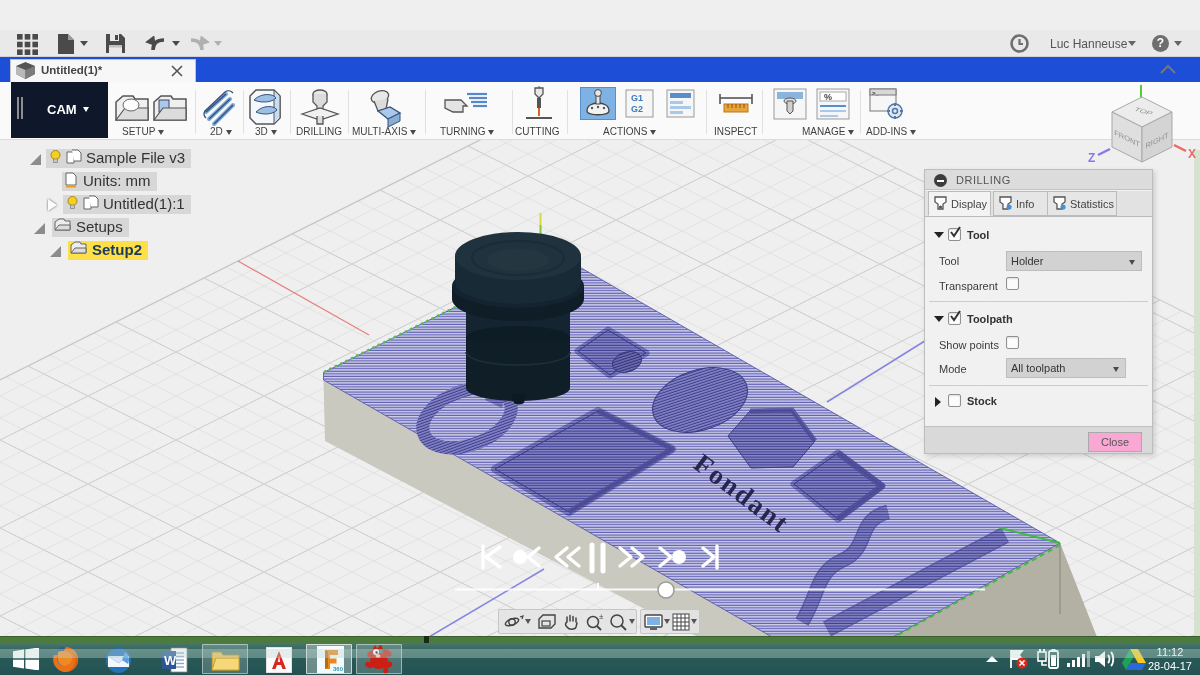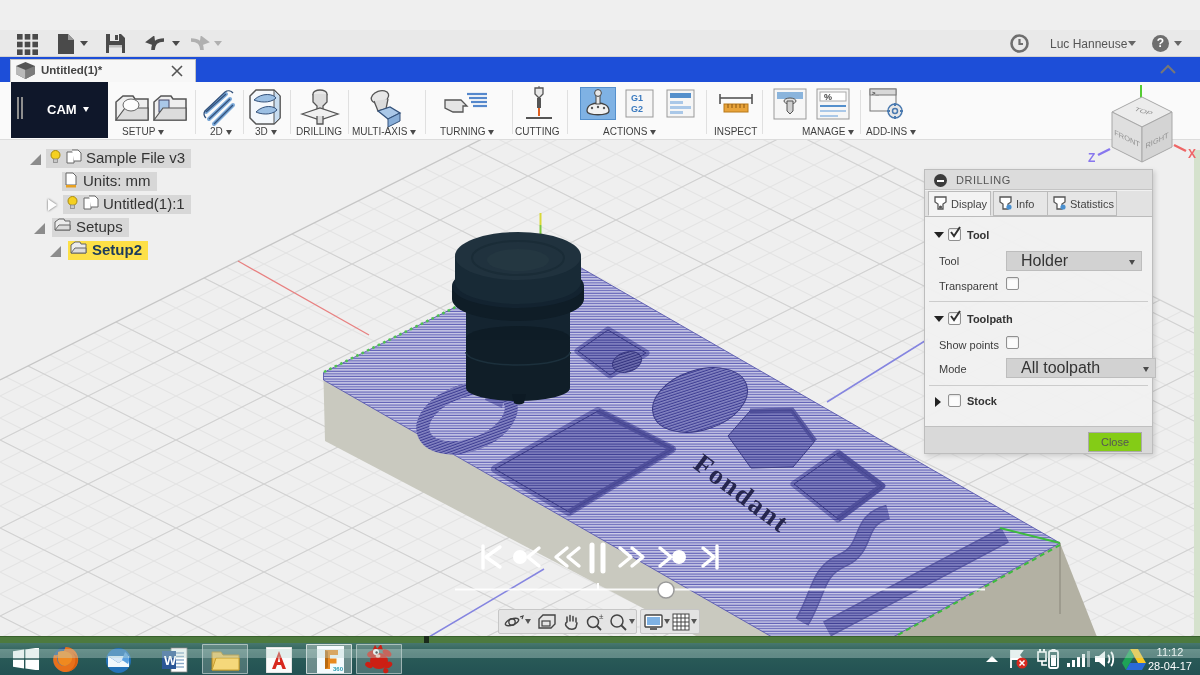--- a/index.html
+++ b/index.html
@@ -27,21 +27,21 @@
   .tri-col { width:0; height:0; border-top:6px solid transparent; border-bottom:6px solid transparent; border-left:9px solid #fdfdfd; position:absolute; filter:drop-shadow(0 0 1px #555); }
 
   
   #comments { left:12px; top:608px; width:279px; height:24px; background:#d9d9d9; border:1px solid #ababab; font-size:11px; color:#666; }
 
   
   #simulate { left:924px; top:169px; width:229px; height:285px; background:rgba(240,240,240,0.96); border:1px solid #bdbdbd; box-shadow:2px 2px 5px rgba(0,0,0,0.15); font-size:11px; color:#3c3c3c; }
   #simhead { height:20px; background:#dcdcdc; border-bottom:1px solid #c4c4c4; position:relative; }
   .simtab { position:absolute; top:21px; height:25px; border:1px solid #bbb; background:#e6e6e6; font-size:11px; color:#444; display:flex; align-items:center; }
   .cb { position:absolute; width:13px; height:13px; background:#fcfcfc; border:1px solid #909090; border-radius:2px; box-shadow:inset 0 1px 2px rgba(0,0,0,0.12); }
-  .dd { position:absolute; height:20px; background:#d2d2d2; border:1px solid #bdbdbd; font-size:16px; color:#333; line-height:18px; padding-left:14px; }
+  .dd { position:absolute; height:20px; background:#d2d2d2; border:1px solid #bdbdbd; font-size:11px; color:#333; line-height:18px; padding-left:4px; }
   .sectri-d { width:0; height:0; border-left:5px solid transparent; border-right:5px solid transparent; border-top:6px solid #222; position:absolute; }
   .sectri-r { width:0; height:0; border-top:5px solid transparent; border-bottom:5px solid transparent; border-left:6px solid #222; position:absolute; }
 
   
   .navgrp { position:absolute; background:rgba(228,228,228,0.95); border:1px solid #c6c6c6; border-radius:2px; height:25px; display:flex; align-items:center; }
 
   
   #wallstrip { left:0; top:636px; width:1200px; height:7px; background:#4d7a3e; border-top:1px solid #38602c; }
   #taskbar { left:0; top:643px; width:1200px; height:32px; background:linear-gradient(#47776e,#2a5c58 35%,#235153); }
   #taskbar::after { content:""; position:absolute; left:0; top:6px; width:1200px; height:9px; background:rgba(190,215,210,0.38); }
@@ -494,27 +494,27 @@
     <div class="abs" style="left:4px;top:131px;width:219px;height:1px;background:#ccc"></div>
     <div class="sectri-d" style="left:9px;top:146px"></div>
     <div class="cb" style="left:23px;top:142px"></div>
     <svg class="abs" style="left:24px;top:140px" width="13" height="13" viewBox="0 0 13 13">
         <path d="M2,6 L5,10 L11,1" stroke="#333" stroke-width="2" fill="none"></path>
       </svg>
     <b style="position:absolute;left:42px;top:143px;color:#333">Toolpath</b>
     <div style="position:absolute;left:14px;top:169px">Show points</div>
     <div class="cb" style="left:81px;top:166px"></div>
     <div style="position:absolute;left:14px;top:193px">Mode</div>
-    <div class="dd" style="left:81px;top:188px;width:150px">All toolpath<span class="caret" style="position:absolute;right:6px;top:8px;border-left-width:3.5px;border-right-width:3.5px"></span></div>
+    <div class="dd" style="left:81px;top:188px;width:120px">All toolpath<span class="caret" style="position:absolute;right:6px;top:8px;border-left-width:3.5px;border-right-width:3.5px"></span></div>
     <div class="abs" style="left:4px;top:215px;width:219px;height:1px;background:#ccc"></div>
     <div class="sectri-r" style="left:10px;top:227px"></div>
     <div class="cb" style="left:23px;top:224px"></div>
     <b style="position:absolute;left:42px;top:225px;color:#333">Stock</b>
     <div class="abs" style="left:0;top:256px;width:227px;height:27px;background:#d9d9d9;border-top:1px solid #c0c0c0"></div>
-    <div class="abs" style="left:163px;top:262px;width:54px;height:20px;background:#84cc16;border:1px solid #aaa;text-align:center;line-height:19px;color:#555">Close</div>
+    <div class="abs" style="left:163px;top:262px;width:54px;height:20px;background:#f9a8d4;border:1px solid #aaa;text-align:center;line-height:19px;color:#555">Close</div>
   </div>
 
   <div class="abs" id="navbar">
     <div class="navgrp" style="left:498px;top:609px;width:139px">
       <svg width="22" height="18" viewBox="0 0 22 18" style="margin-left:4px">
         <ellipse cx="9" cy="9" rx="7" ry="3" fill="none" stroke="#444" stroke-width="1.4" transform="rotate(-20 9 9)"></ellipse>
         <circle cx="9" cy="9" r="3.2" fill="none" stroke="#444" stroke-width="1.4"></circle>
         <path d="M17,4 l3,-1 l-1,3" fill="none" stroke="#444" stroke-width="1.2"></path>
       </svg>
       <span class="caret" style="border-top-color:#555;border-left-width:3px;border-right-width:3px;margin:0 3px 0 0"></span>

